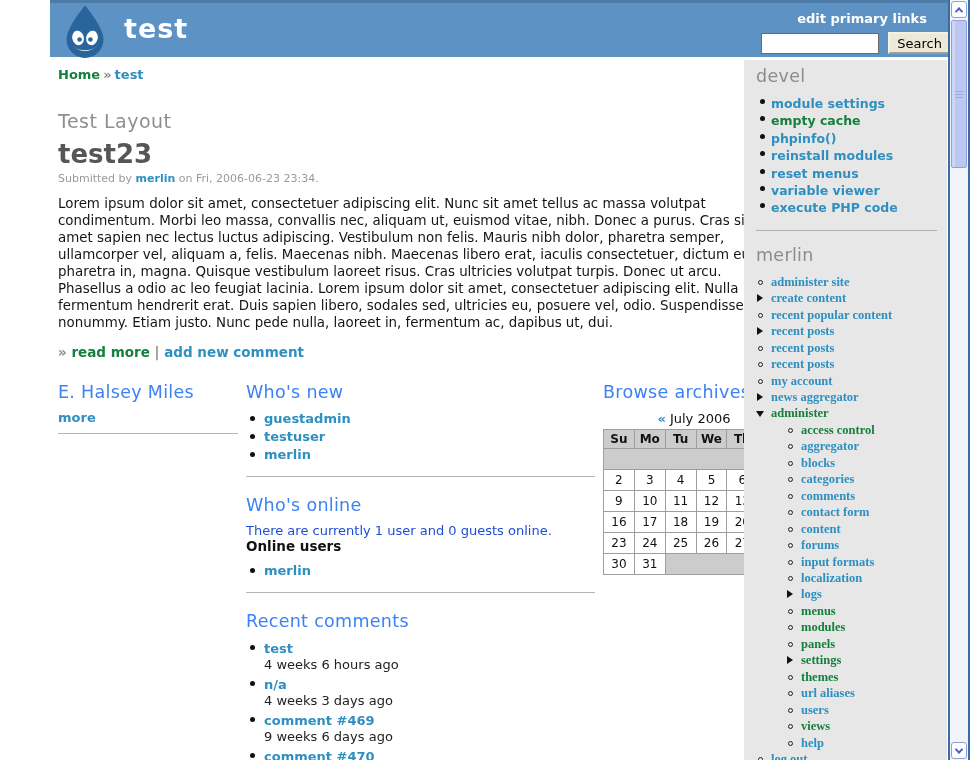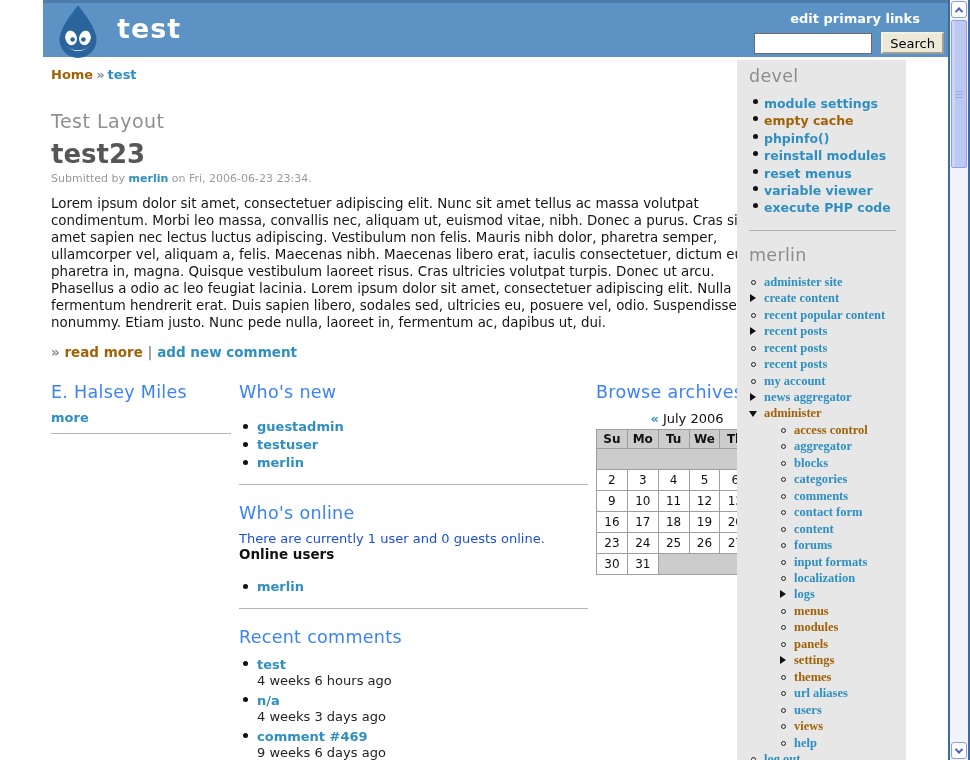--- a/index.html
+++ b/index.html
@@ -1,34 +1,34 @@
 <!DOCTYPE html>
 <html><head>
 <meta charset="utf-8">
 <style>
   * { box-sizing: border-box; margin: 0; padding: 0; }
   html,body { width: 970px; height: 760px; overflow: hidden; background:#fff;
     font-family: "DejaVu Sans", "Liberation Sans", sans-serif; }
-  #page { position:absolute; top:0; left:0; width:948px; height:760px;padding-left:43px; }
+  #page { position:absolute; top:0; left:7px; width:948px; height:760px;padding-left:43px; }
 
   
   .hdr { position:relative; height:57px; background:#5d92c5; border-top:3px solid #4d7ca9; }
   .hdr .logo { position:absolute; left:10px; top:1px; width:50px; height:54px; }
   .site-name { position:absolute; left:74px; top:10px; color:#fff; font-weight:bold;
     font-size:27px; letter-spacing:1px; }
   .edit-links { position:absolute; right:28px; top:8px; color:#fff; font-weight:bold;
     font-size:13px; text-decoration:none; cursor:pointer; }
   .search-box { position:absolute; right:4px; top:29px; }
   .search-box input { width:118px; height:21px; border:1px solid #6b6b6b; font-size:13px; padding:0 3px; }
   .search-box button { height:22px; margin-left:4px; background:#ece9d8; border:2px outset #f4f1e4;
     font-size:13px; padding:0 7px; font-family:inherit; cursor:pointer; }
 
   
   .lnk { color:#2e8fc0; font-weight:bold; text-decoration:none; cursor:pointer; }
-  .lnk.visited { color:#a16207; }
+  .lnk.visited { color:#15803d; }
 
   
   .main { width:737px; padding-left:8px; }
   .crumbs { margin-top:10px; font-size:13px; font-weight:bold; }
   .crumbs .sep { color:#8a8a8a; font-weight:bold; margin:0 3px; }
   .sect-title { margin-top:28px; color:#8f8f8f; font-size:19px; font-weight:normal; letter-spacing:.5px; }
   .node-title { margin-top:7px; color:#565656; font-size:26px; font-weight:bold; }
   .submitted { margin-top:3px; color:#9a9a9a; font-size:11px; }
   .body-text { margin-top:10px; width:722px; font-size:13.4px; line-height:17px; color:#151515; }
   .node-links { margin-top:13px; font-size:13.5px; font-weight:bold; }
@@ -37,41 +37,41 @@
   
   .cols { display:flex; margin-top:22px; }
   .col1 { width:180px; }
   .col2 { width:349px; margin-left:8px; }
   .col3 { width:182px; margin-left:8px; }
   .blk-title { color:#3b82f6; font-size:17.5px; font-weight:normal; letter-spacing:.3px; }
   .more-row { text-align:left; margin-top:8px; font-size:13px; }
   hr.div { border:none; border-top:1px solid #b5b5b5; margin:14px 0 18px 0; }
   .col1 hr.div { margin-top:8px; }
 
-  ul.blist { list-style:none; margin-top:18px; font-size:13px; }
+  ul.blist { list-style:none; margin-top:10px; font-size:13px; }
   ul.blist li { padding-left:18px; position:relative; margin-bottom:4px; line-height:14px; }
   .disc { position:absolute; left:4px; top:4px; width:5px; height:5px; border-radius:50%; background:#111; }
   .ol-status { margin-top:8px; font-size:13px; color:#1d4ed8; }
   .ol-sub { font-size:13.5px; font-weight:bold; color:#111; }
   ul.rc { list-style:none; margin-top:10px; font-size:13px; }
   ul.rc li { padding-left:18px; position:relative; margin-bottom:5px; }
   ul.rc .time { color:#222; margin-top:1px; line-height:15px; }
 
   
   .cal-cap { text-align:center; margin-top:9px; font-size:13px; color:#111; }
   .cal-cap .prev { margin-right:4px; }
   table.cal { border-collapse:collapse; margin-top:3px; width:217px; font-size:12px; }
   table.cal th { background:#cccccc; border:1px solid #9e9e9e; font-weight:bold; color:#111;
     height:19px; width:25px; text-align:center; }
   table.cal td { border:1px solid #9e9e9e; height:21px; text-align:center; color:#111; background:#fff; }
   table.cal td.empty { background:#cccccc; }
   table.cal td.sel { background:#5b8fc9; color:#13314f; font-weight:bold;border-radius:6px; }
 
   
-  .sidebar { position:absolute; left:737px; top:60px; width:169px; height:700px;
+  .sidebar { position:absolute; left:737px; top:60px; width:203px; height:700px;
     background:#e7e7e7; padding:6px 10px 0 12px; }
   .sb-title { color:#8c8c8c; font-size:17.5px; font-weight:normal; letter-spacing:.3px; margin-bottom:9px; }
   ul.sb { list-style:none; font-size:12.5px; }
   ul.sb li { position:relative; padding-left:15px; line-height:17.4px; }
   ul.menu li { line-height:16.45px;font-family:Liberation Serif, serif; }
   ul.menu ul { list-style:none; }
   ul.menu ul li { margin-left:30px; padding-left:15px; }
   .circ { position:absolute; left:2px; top:6px; width:5px; height:5px; border:1px solid #222;
     border-radius:50%; background:transparent; }
   .tri-r { position:absolute; left:1px; top:4px; width:0; height:0;

